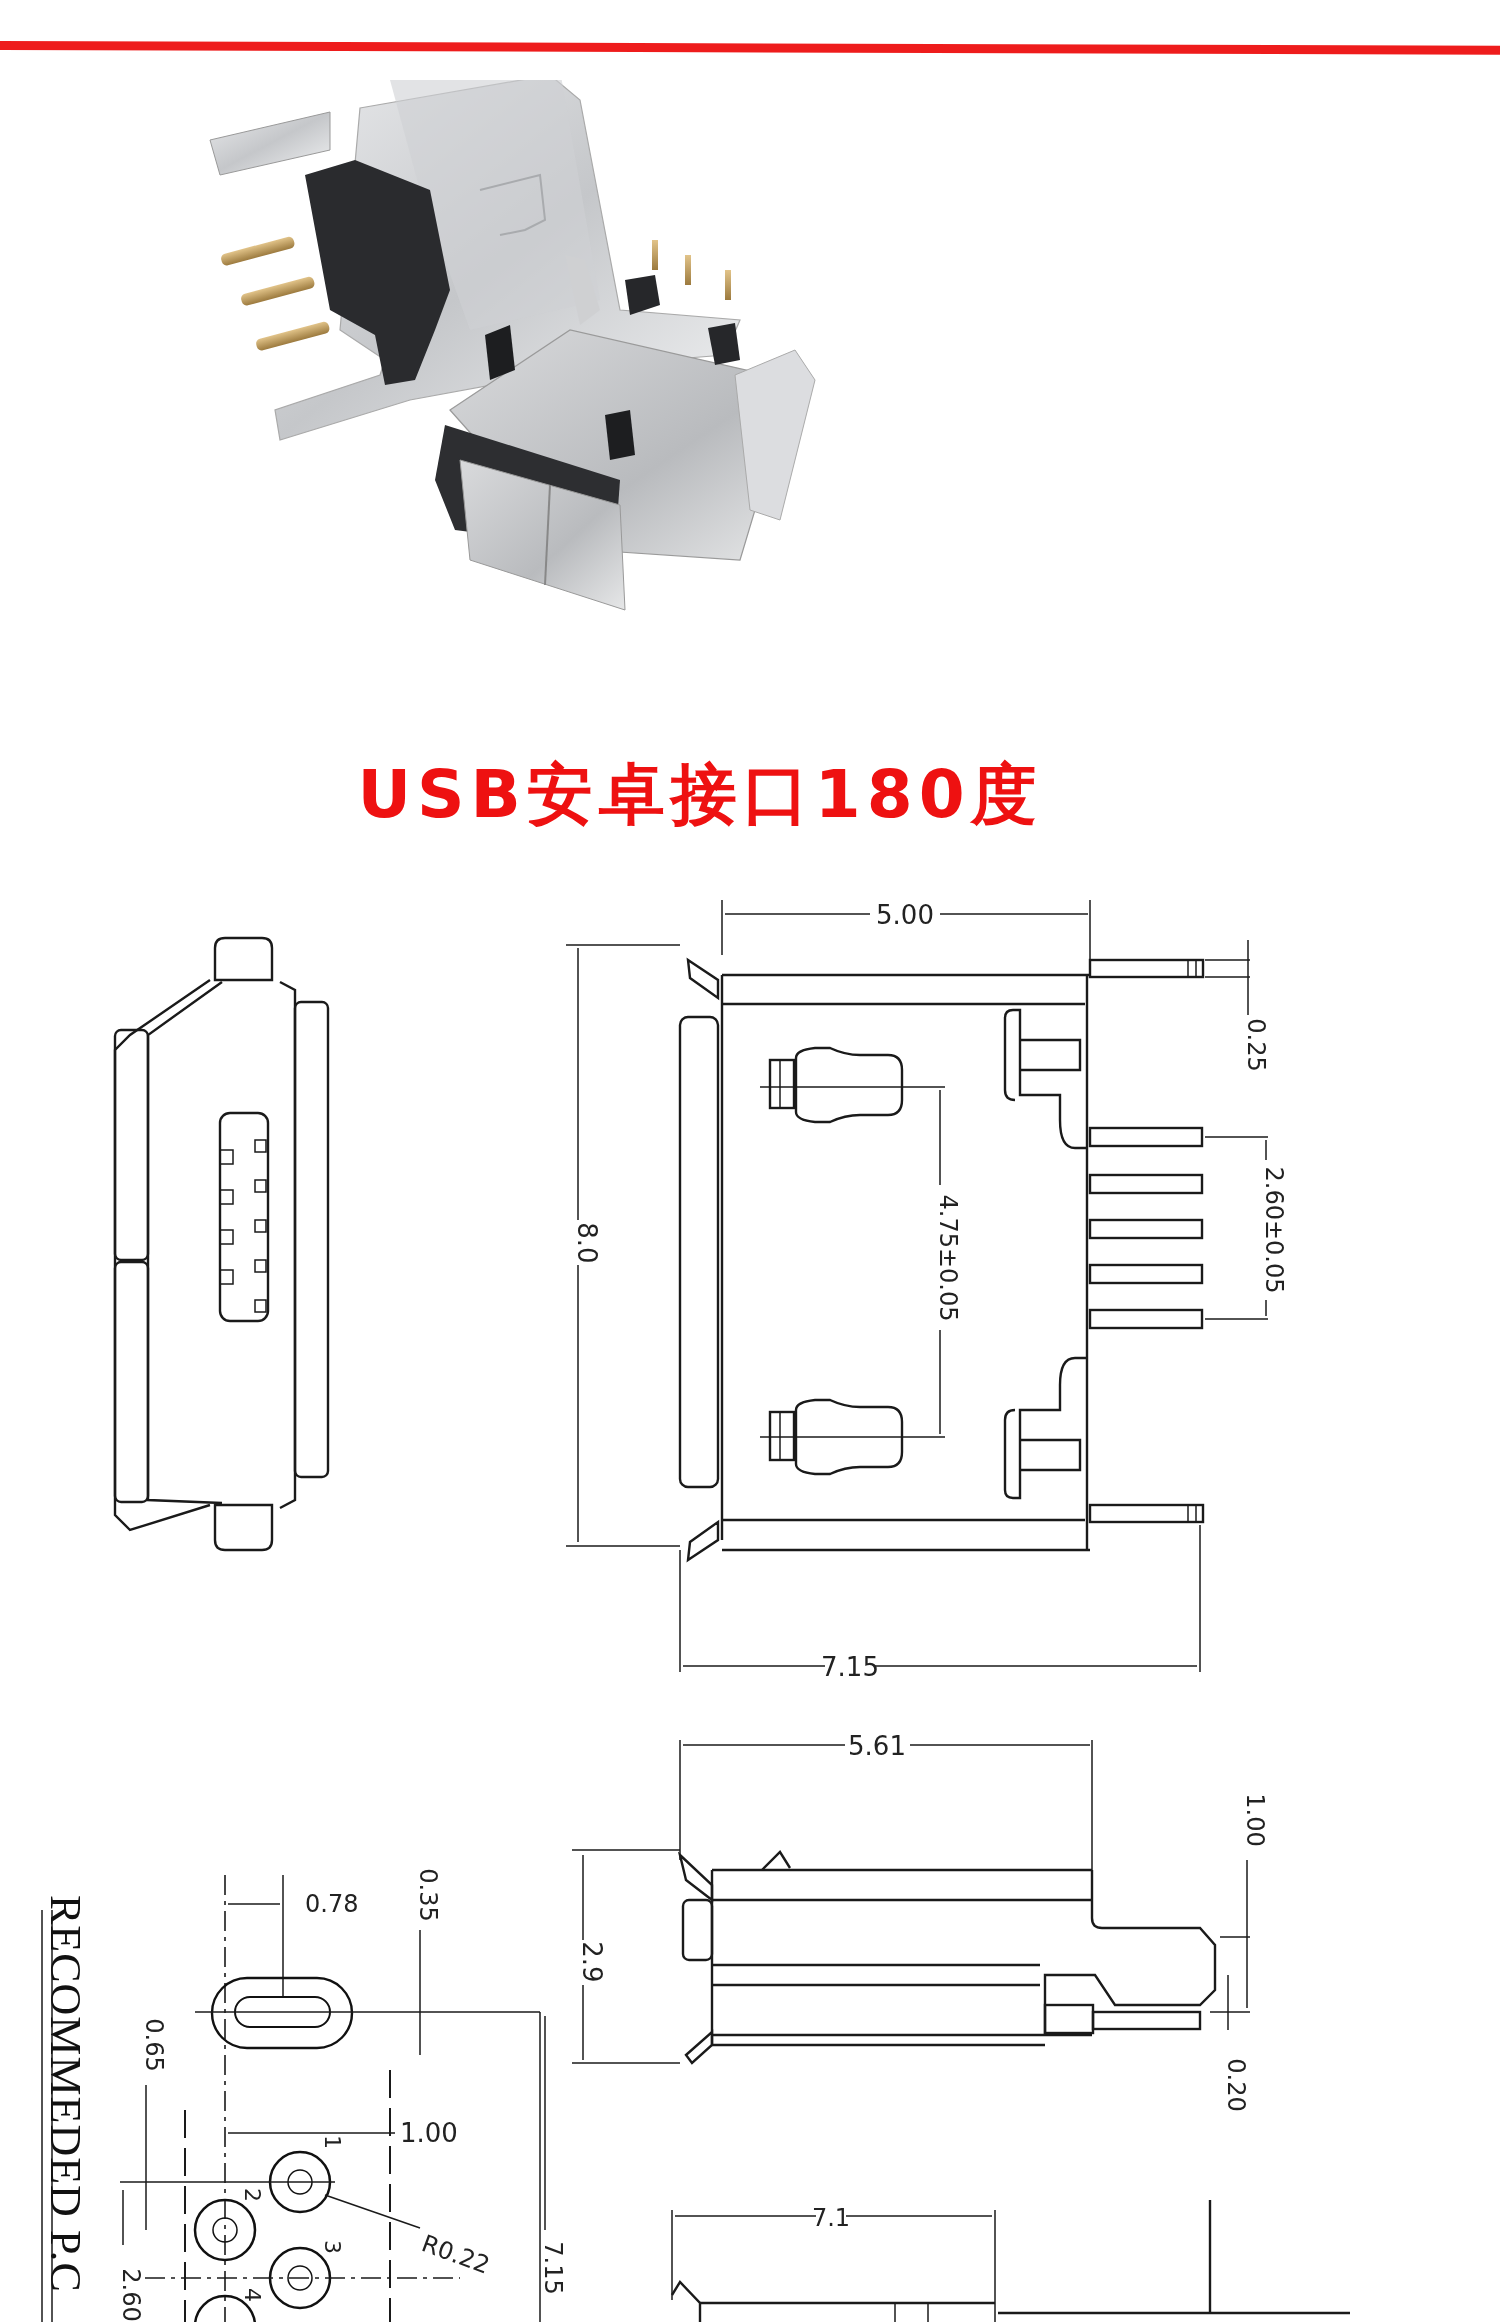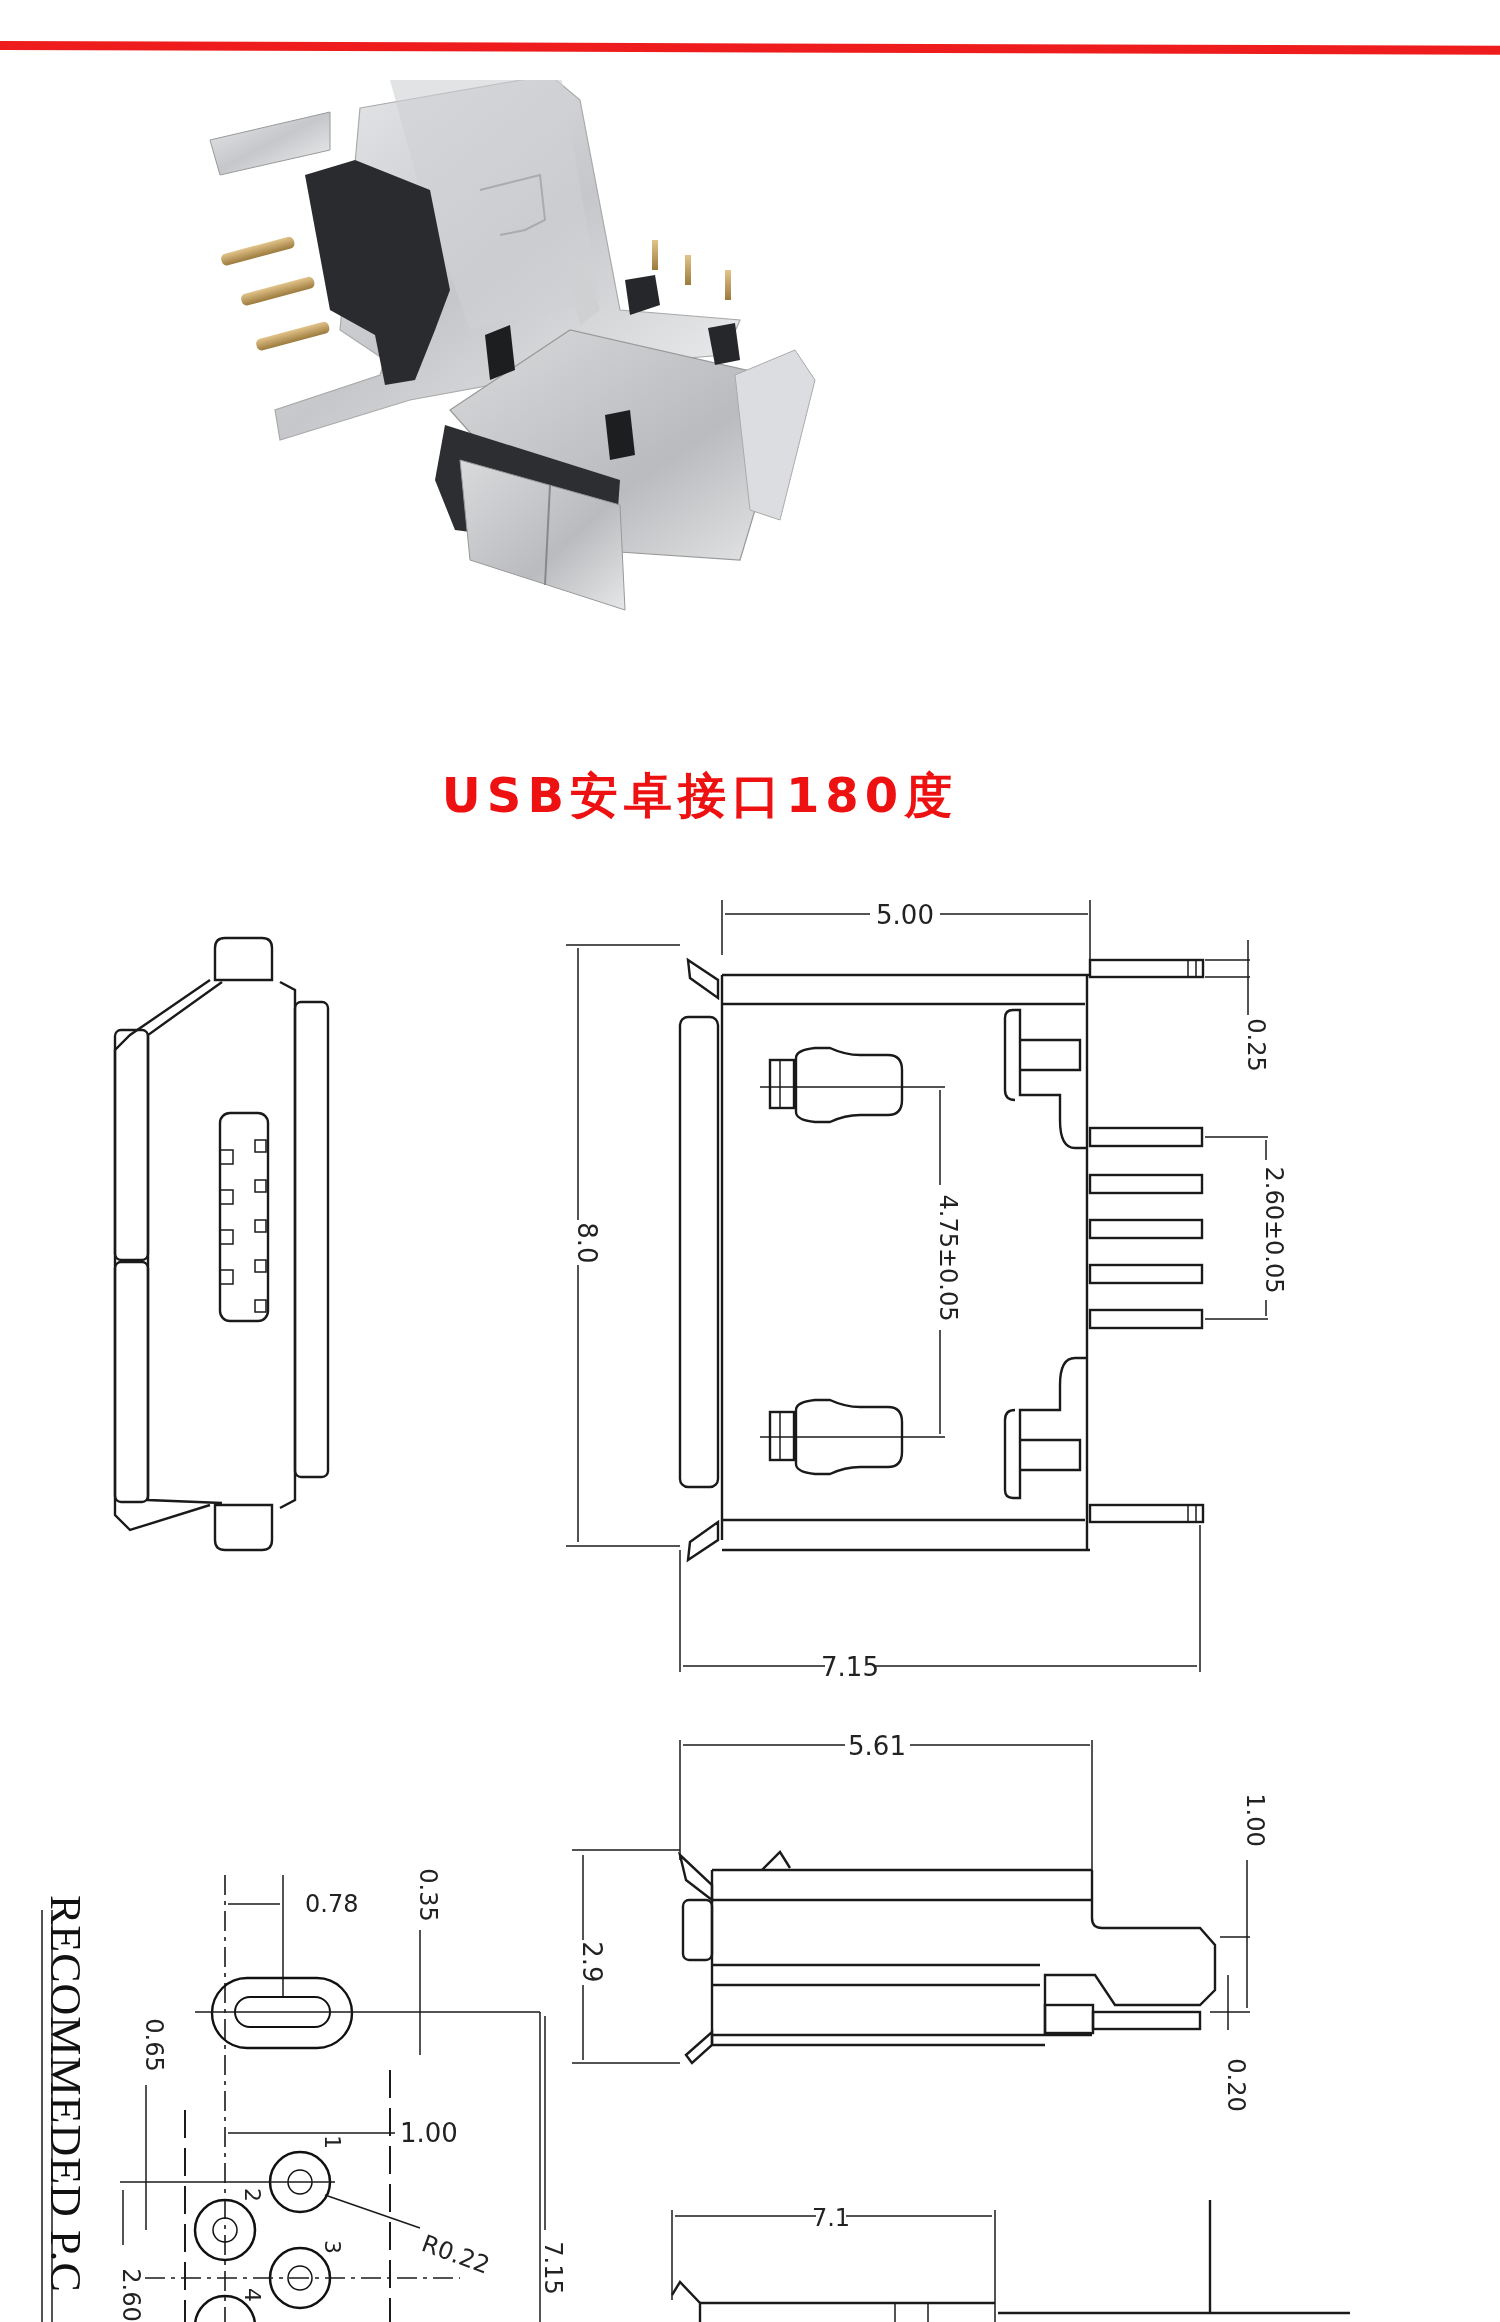--- a/index.html
+++ b/index.html
@@ -1,19 +1,19 @@
 <!DOCTYPE html>
 <html><head>
 <meta charset="utf-8">
 <style>
   html, body { margin: 0; padding: 0; background: #ffffff; }
   body { width: 1500px; height: 2322px; position: relative; overflow: hidden; font-family: "DejaVu Sans", sans-serif; }
   .red-rule { position: absolute; left: 0; top: 41px; width: 1500px; height: 9px; background: #ee1c1c; transform: rotate(0.18deg); transform-origin: left center; }
   .photo { position: absolute; left: 180px; top: 80px; width: 1050px; height: 620px; }
-  .title { position: absolute; left: 300px; top: 750px; width: 800px; text-align: center; color: #ee1111; font-size: 48px; font-weight: bold; letter-spacing: 6px; font-family: "DejaVu Sans", sans-serif; line-height: 90px; }
+  .title { position: absolute; left: 300px; top: 750px; width: 800px; text-align: center; color: #ee1111; font-size: 66px; font-weight: bold; letter-spacing: 6px; font-family: "DejaVu Sans", sans-serif; line-height: 90px; }
   svg.drawing { position: absolute; left: 0; top: 0; width: 1500px; height: 2322px; }
   svg.drawing text { font-family: "DejaVu Sans", sans-serif; fill: #222; }
   svg .ln { stroke: #1a1a1a; stroke-width: 2.4; fill: none; }
   svg .thin { stroke: #1a1a1a; stroke-width: 1.5; fill: none; }
   svg .dash { stroke: #1a1a1a; stroke-width: 2; fill: none; stroke-dasharray: 28 10; }
   svg .dashdot { stroke: #1a1a1a; stroke-width: 1.6; fill: none; stroke-dasharray: 20 6 4 6; }
   .recommend { position: absolute; left: 40px; top: 1895px; writing-mode: vertical-rl; font-family: "Liberation Serif", serif; font-size: 44px; color: #111; letter-spacing: 1px; white-space: nowrap; }
 </style>
 </head>
 <body>

